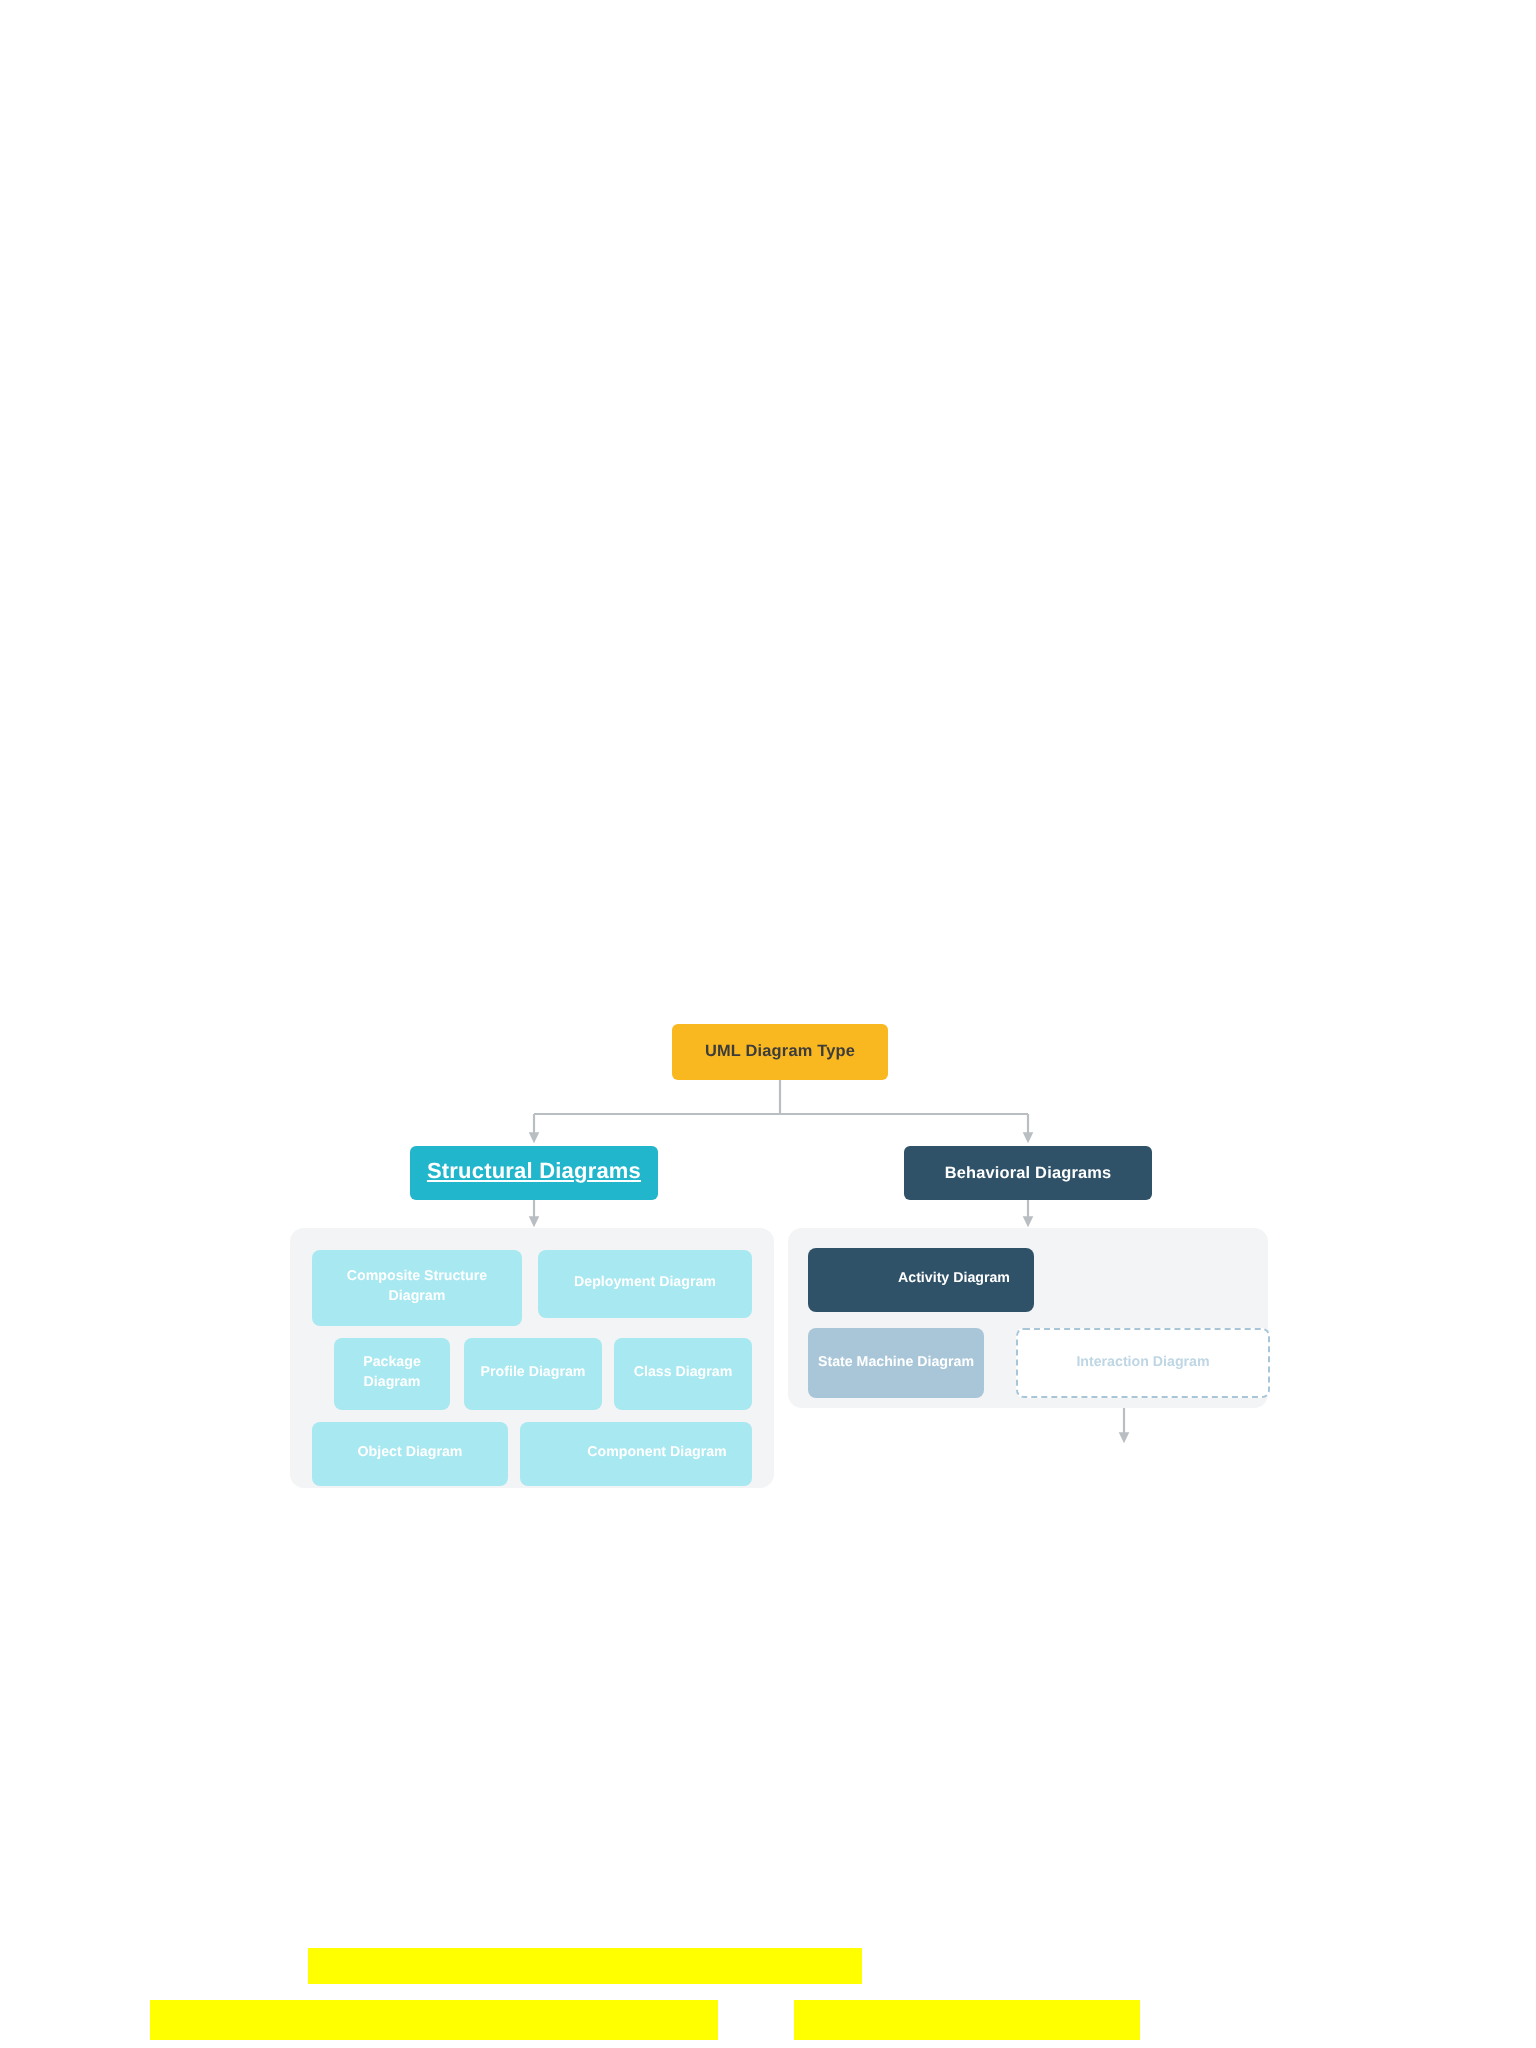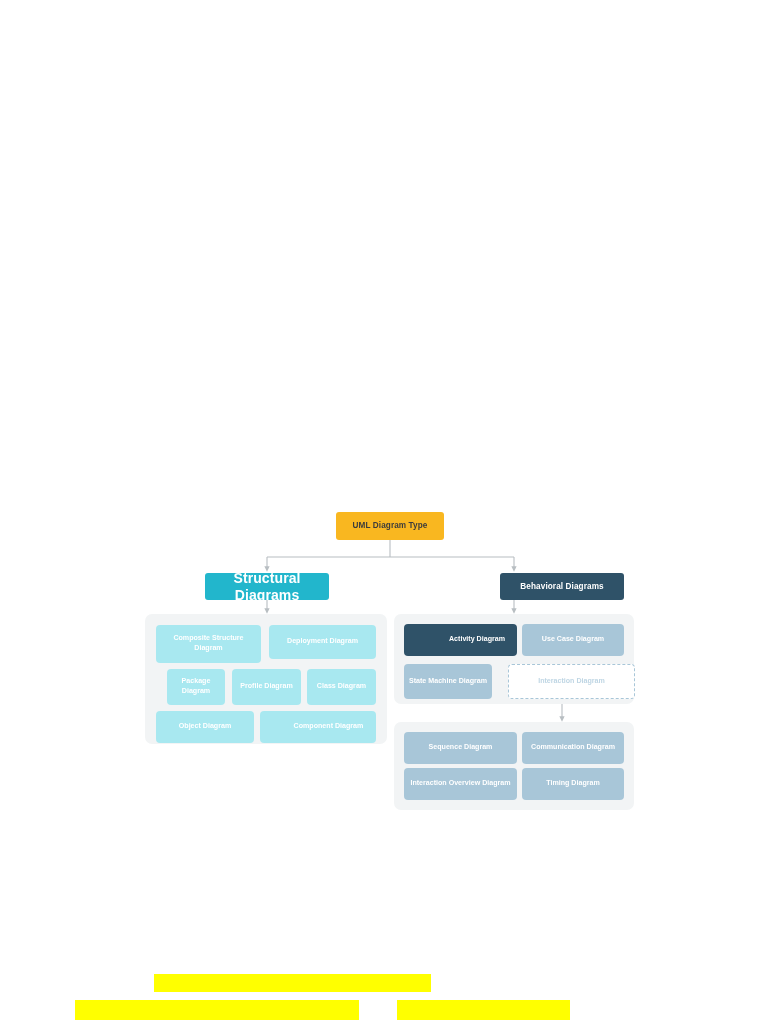--- a/index.html
+++ b/index.html
@@ -51,33 +51,33 @@
   }
 
   
   #node-structural {
     left: 205px;
     top: 573px;
     width: 124px;
     height: 27px;
     background: #22B6CC;
     color: #ffffff;
-    font-size: 14px;
+    font-size: 11px;
     border-radius: 3px;
+    text-decoration: underline;
   }
   #node-behavioral {
     left: 452px;
     top: 573px;
     width: 124px;
     height: 27px;
     background: #2F5268;
     color: #ffffff;
     font-size: 8.2px;
     border-radius: 3px;
-    margin-left: 48px;
   }
 
   
   .group-panel {
     position: absolute;
     box-sizing: border-box;
     background: #F2F4F5;
     border-radius: 7px;
   }
   #group-structural { left: 145px; top: 614px; width: 242px; height: 130px; }
@@ -190,45 +190,27 @@
     </div>
     <div class="chip chip-cyan" style="left:115px; top:97px; width:116px; height:32px;padding-left:24px;">
       <span>Component Diagram</span>
     </div>
   </div>
 
   <div class="group-panel" id="group-behavioral-1">
     <div class="chip chip-dark" style="left:10px; top:10px; width:113px; height:32px;padding-left:36px;">
       <span>Activity Diagram</span>
     </div>
-    <div class="chip chip-blue" style="left:128px; top:10px; width:102px; height:32px;">
-      <span>Use Case Diagram</span>
-    </div>
 
     <div class="chip chip-blue" style="left:10px; top:50px; width:88px; height:35px;">
       <span>State Machine Diagram</span>
     </div>
     <div class="chip chip-dashed" style="left:114px; top:50px; width:127px; height:35px;justify-content:center;">
       <span>Interaction Diagram</span>
     </div>
   </div>
 
-  <div class="group-panel" id="group-behavioral-2">
-    <div class="chip chip-blue" style="left:10px; top:10px; width:113px; height:32px;">
-      <span>Sequence Diagram</span>
-    </div>
-    <div class="chip chip-blue" style="left:128px; top:10px; width:102px; height:32px;">
-      <span>Communication Diagram</span>
-    </div>
-
-    <div class="chip chip-blue" style="left:10px; top:46px; width:113px; height:32px;">
-      <span>Interaction Overview Diagram</span>
-    </div>
-    <div class="chip chip-blue" style="left:128px; top:46px; width:102px; height:32px;">
-      <span>Timing Diagram</span>
-    </div>
-  </div>
 
 </div>
 
 <div class="highlight-bar" id="highlight-bar-1"></div>
 <div class="highlight-bar" id="highlight-bar-2"></div>
 <div class="highlight-bar" id="highlight-bar-3"></div>
 
 </body></html>

